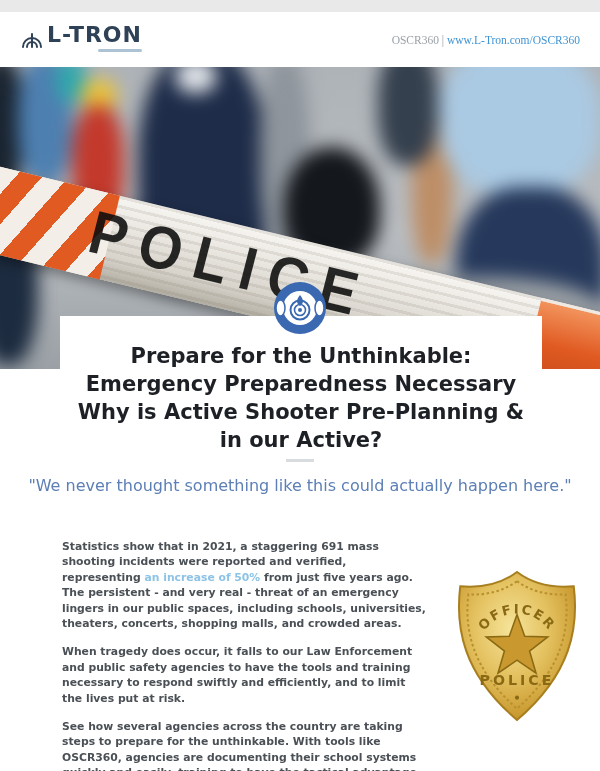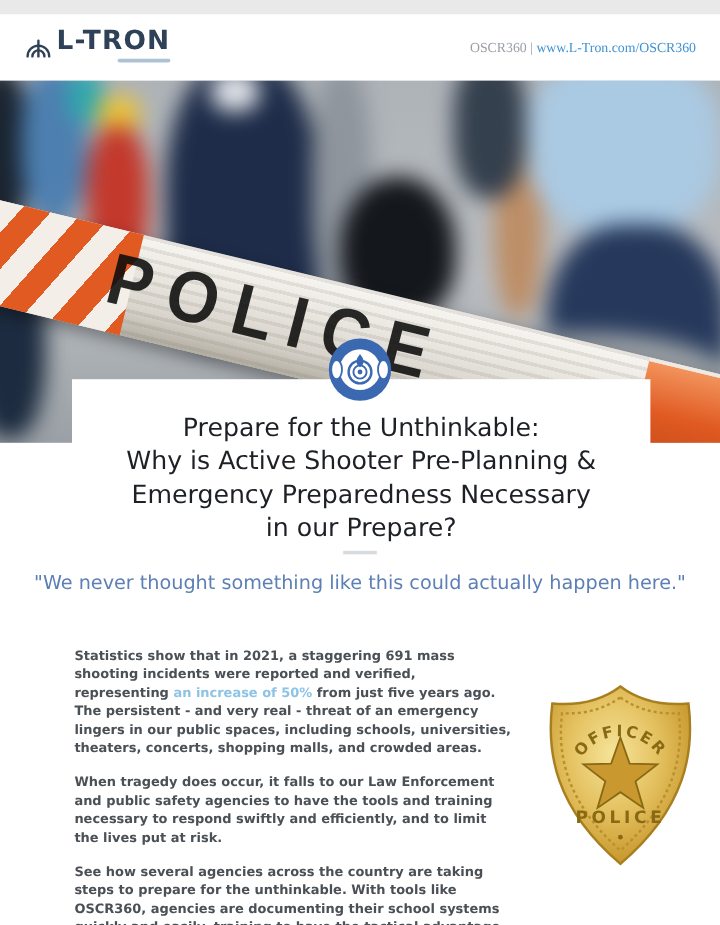--- a/index.html
+++ b/index.html
@@ -58,21 +58,21 @@
     background:linear-gradient(180deg,#f2935c 0%,var(--barricade_orange) 50%,#c74a18 100%);
     border-top:3px solid #efe9e1;}
   .police-text{position:absolute;left:128px;top:8px;font-weight:800;font-size:56px;
     font-family:"Liberation Sans",sans-serif;letter-spacing:13px;color:#0c0c0c;
     transform:scaleY(1.08) skewX(-1deg);opacity:.88;}
 
   
   .card{position:absolute;left:60px;top:304px;width:482px;height:148px;background:#fff;z-index:4;}
   .hero-icon{position:absolute;left:273px;top:269px;width:54px;height:54px;z-index:6;}
   .title{position:absolute;left:60px;top:330px;width:482px;z-index:5;text-align:center;}
-  .title span{display:block;font-weight:400;font-size:21px;line-height:28px;color:var(--title_dark);
+  .title span{display:block;font-weight:700;font-size:21px;line-height:28px;color:var(--title_dark);
     font-family:"DejaVu Sans",sans-serif;}
   .divider{position:absolute;left:286px;top:447px;width:28px;height:3px;background:#d9dcde;z-index:5;}
 
   
   .quote{position:absolute;left:0;top:464px;width:600px;text-align:center;z-index:5;
     font-size:16px;color:var(--quote_blue);font-family:"DejaVu Sans",sans-serif;}
 
   
   .body-copy{position:absolute;left:62px;top:527px;width:366px;z-index:5;
     font-size:10.8px;line-height:15.4px;color:var(--body_gray);font-family:"DejaVu Sans",sans-serif;}
@@ -143,23 +143,23 @@
       <ellipse cx="46.5" cy="27" rx="4.5" ry="8" fill="#ffffff" stroke="#3a69b1" stroke-width="1.5"></ellipse>
       <path d="M27,14 C31,19 31,22 27,25 C23,22 23,19 27,14 Z" fill="#3a69b1"></path>
       <circle cx="27" cy="29" r="9.5" fill="none" stroke="#3a69b1" stroke-width="2"></circle>
       <circle cx="27" cy="29" r="5.5" fill="none" stroke="#3a69b1" stroke-width="1.6"></circle>
       <circle cx="27" cy="29" r="2" fill="#3a69b1"></circle>
     </svg>
   </div>
 
   <div class="title">
     <span>Prepare for the Unthinkable:</span>
+    <span>Emergency Preparedness Necessary</span>
     <span>Why is Active Shooter Pre-Planning &amp;</span>
-    <span>Emergency Preparedness Necessary</span>
-    <span>in our Prepare?</span>
+    <span>in our Active?</span>
   </div>
 
   <div class="divider"></div>
 
   <div class="quote">"We never thought something like this could actually happen here."</div>
 
   <div class="body-copy">
     <p><span>Statistics show that in 2021, a staggering 691 mass shooting incidents were reported and verified, representing </span><a class="inline-link" href="#">an increase of 50%</a><span> from just five years ago. The persistent - and very real - threat of an emergency lingers in our public spaces, including schools, universities, theaters, concerts, shopping malls, and crowded areas.</span></p>
     <p>When tragedy does occur, it falls to our Law Enforcement and public safety agencies to have the tools and training necessary to respond swiftly and efficiently, and to limit the lives put at risk.</p>
     <p>See how several agencies across the country are taking steps to prepare for the unthinkable. With tools like OSCR360, agencies are documenting their school systems quickly and easily, training to have the tactical advantage in any situation and keeping school safety top of mind.</p>

